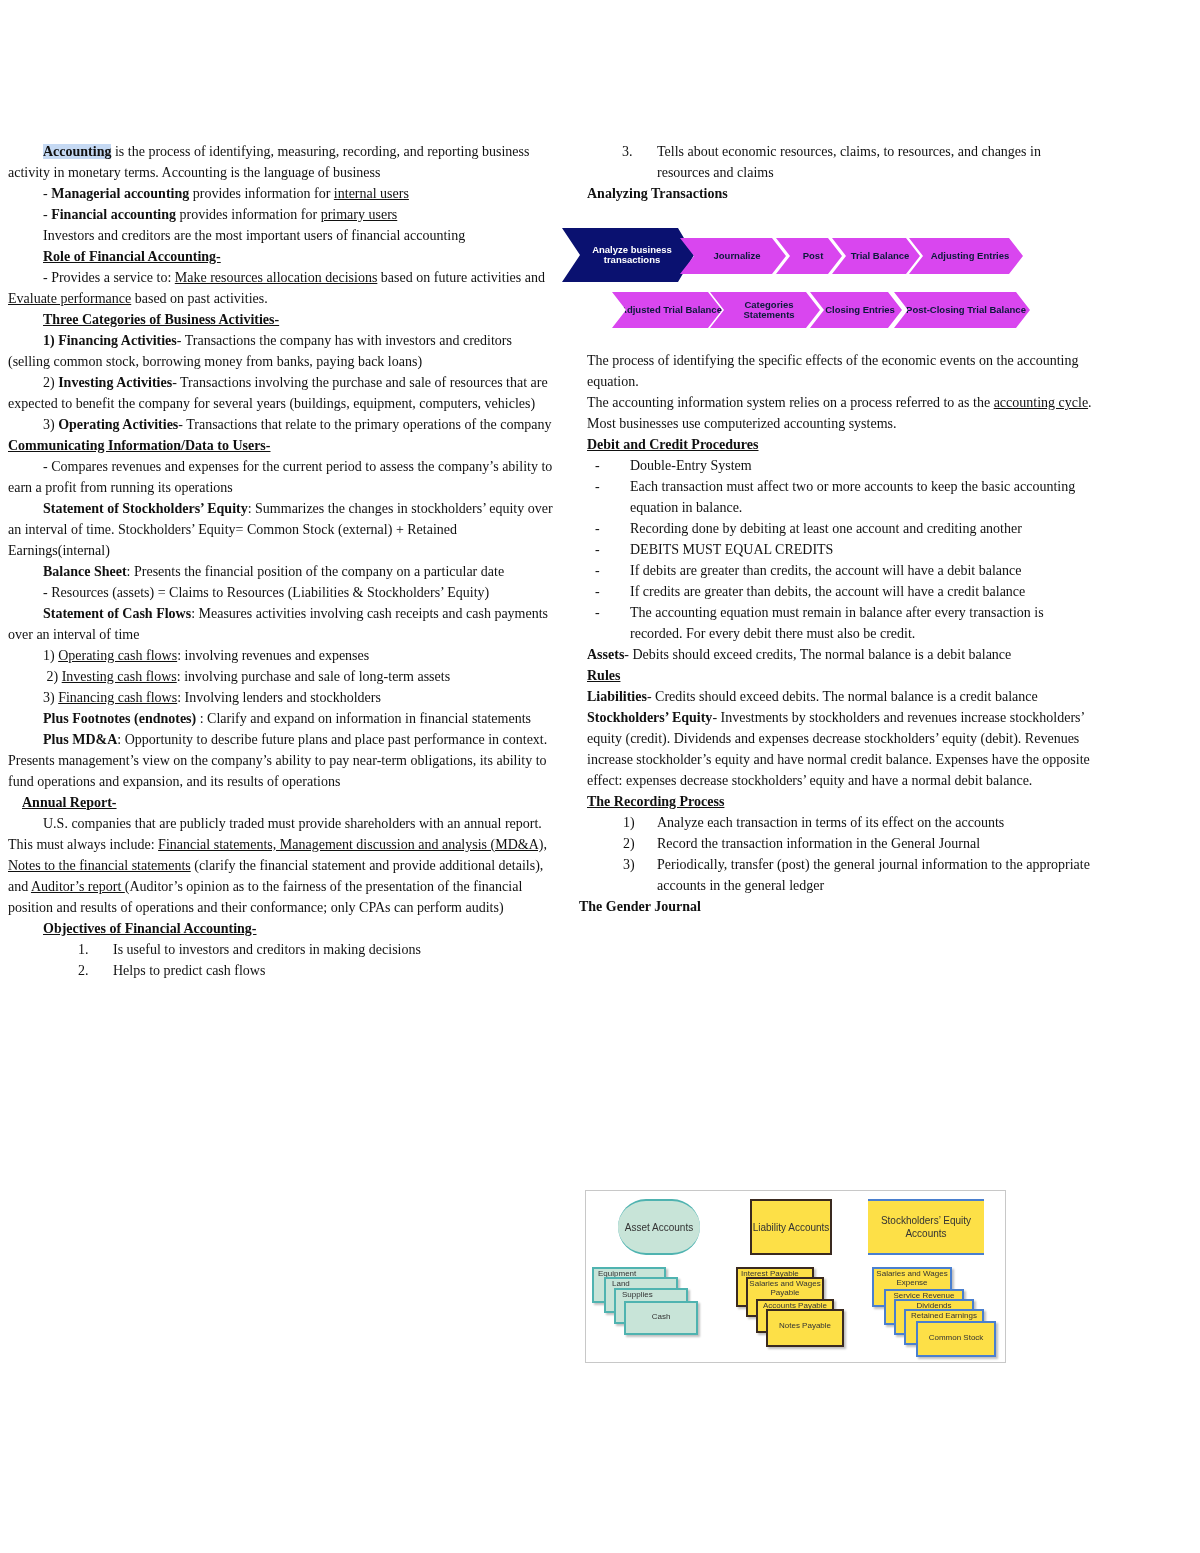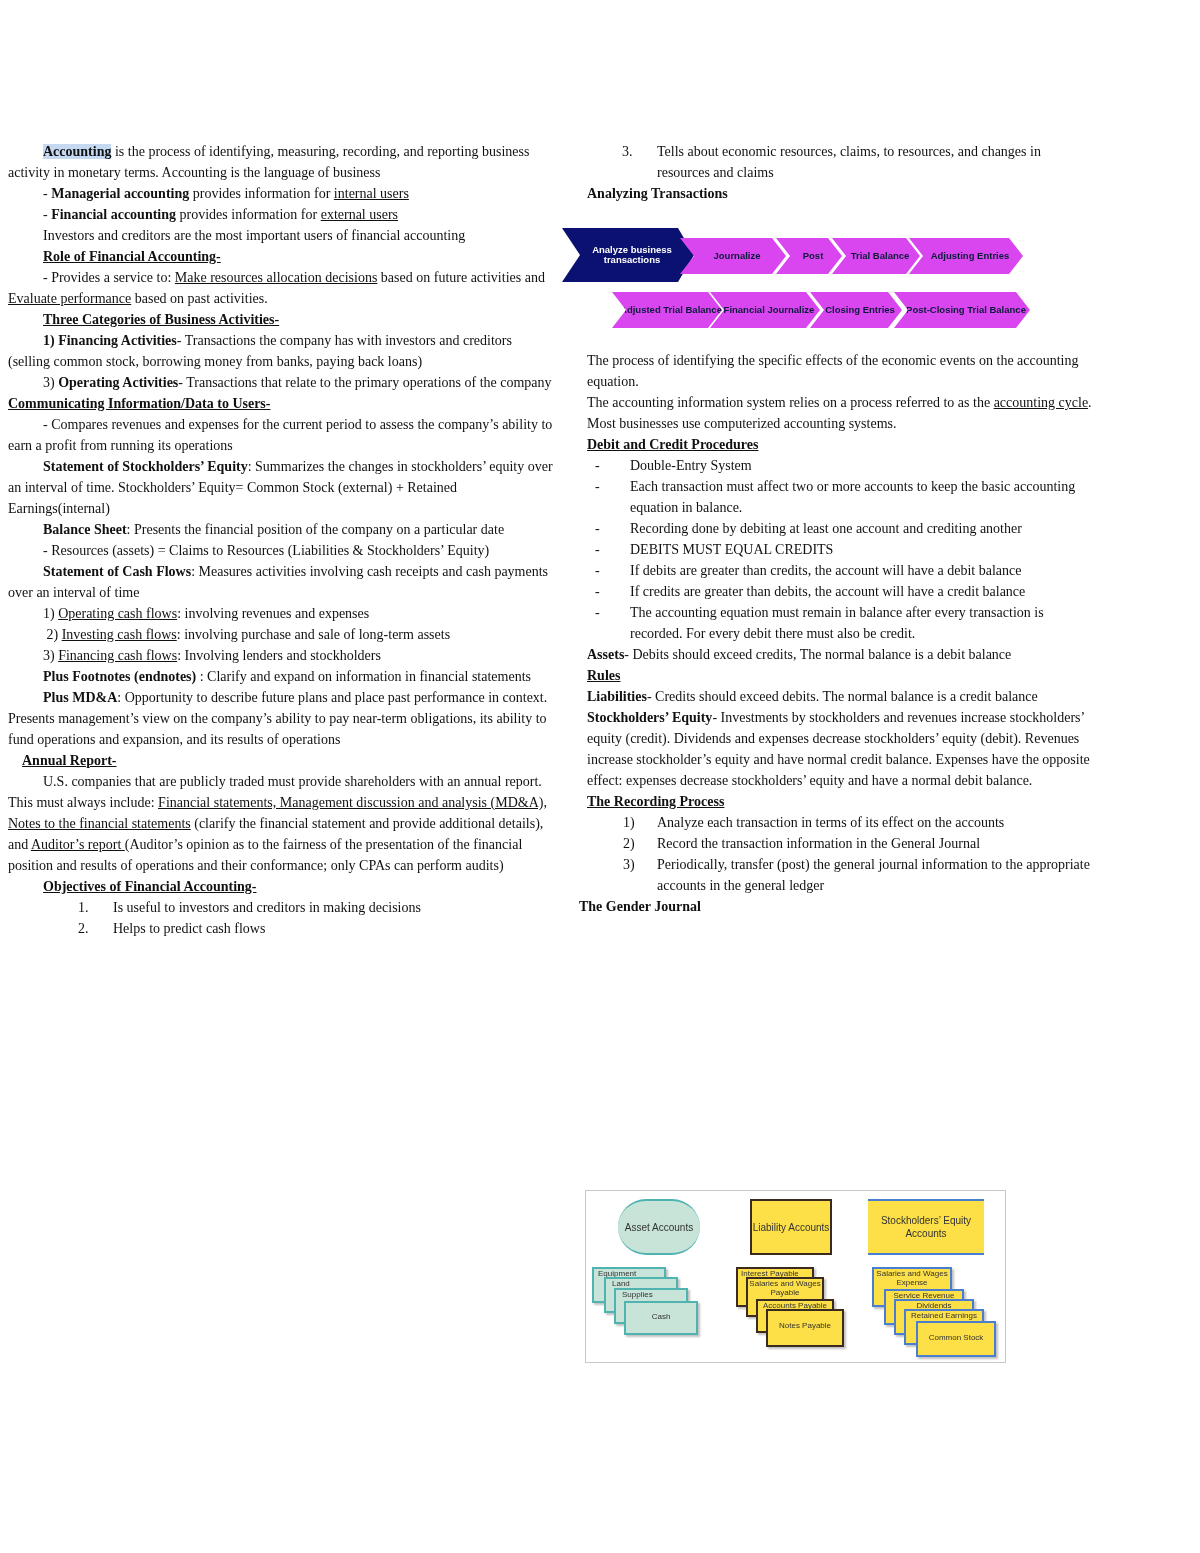--- a/index.html
+++ b/index.html
@@ -47,29 +47,30 @@
   .equity { background: #fde047; border: 2px solid #4a7fcf; }
 </style>
 </head>
 <body>
 
 <div id="left" class="col">
   <p class="ind"><b class="hl">Accounting</b><span> is the process of identifying, measuring, recording, and reporting business activity in monetary terms. Accounting is the language of business</span></p>
 
   <p class="ind"><span>- </span><b>Managerial accounting</b><span> provides information for </span><u>internal users</u></p>
 
-  <p class="ind"><span>- </span><b>Financial accounting</b><span> provides information for </span><u>external users</u></p>
+  <p class="ind"><span>- </span><b>Financial accounting</b><span> provides information for </span><u>primary users</u></p>
 
   <p class="ind">Investors and creditors are the most important users of financial accounting</p>
 
   <p class="ind"><span class="bu">Role of Financial Accounting-</span></p>
   <p class="ind"><span>- Provides a service to: </span><u>Make resources allocation decisions</u><span> based on future activities and </span><u>Evaluate performance</u><span> based on past activities.</span></p>
 
   <p class="ind"><span class="bu">Three Categories of Business Activities-</span></p>
   <p class="ind"><b>1) </b><b>Financing Activities</b><span>- Transactions the company has with investors and creditors  (selling common stock, borrowing money from banks, paying back loans)</span></p>
+  <p class="ind"><span>2) </span><b>Investing Activities</b><span>- Transactions involving the purchase and sale of resources that are expected to benefit the company for several years (buildings, equipment, computers, vehicles)</span></p>
   <p class="ind"><span>3) </span><b>Operating Activities</b><span>- Transactions that relate to the primary operations of the company</span></p>
 
   <p><span class="bu">Communicating Information/Data to Users-</span></p>
 
   <p class="ind">- Compares revenues and expenses for the current period to assess the company’s ability to earn a profit from running its operations</p>
 
   <p class="ind"><b>Statement of Stockholders’ Equity</b><span>: Summarizes the changes in stockholders’ equity over an interval of time. Stockholders’ Equity= Common Stock (external) + Retained Earnings(internal)</span></p>
 
   <p class="ind"><b>Balance Sheet</b><span>: Presents the financial position of the company on a particular date</span></p>
   <p class="ind">- Resources (assets) = Claims to Resources (Liabilities &amp; Stockholders’ Equity)</p>
@@ -109,21 +110,21 @@
       <span>Trial Balance</span>
     </div>
   <div class="chev" style="left:347px;top:12px;width:114px;height:36px;">
       <span>Adjusting Entries</span>
     </div>
 
   <div class="chev" style="left:50px;top:66px;width:110px;height:36px;">
       <span>Adjusted Trial Balance</span>
     </div>
   <div class="chev" style="left:148px;top:66px;width:110px;height:36px;">
-      <span>Financial Journalize</span>
+      <span>Categories Statements</span>
     </div>
   <div class="chev" style="left:248px;top:66px;width:92px;height:36px;">
       <span>Closing Entries</span>
     </div>
   <div class="chev" style="left:332px;top:66px;width:136px;height:36px;">
       <span>Post-Closing Trial Balance</span>
     </div>
 </div>
 
 <div id="right" class="col" style="top:350px;">

